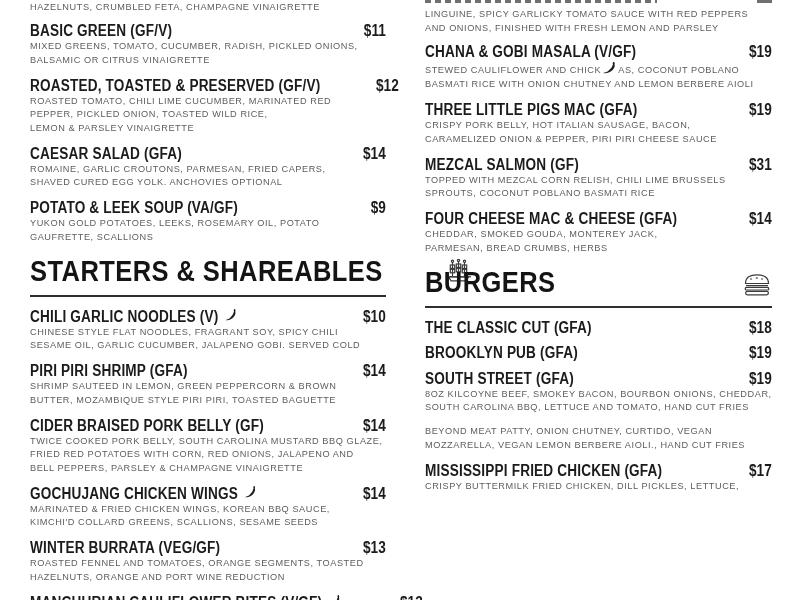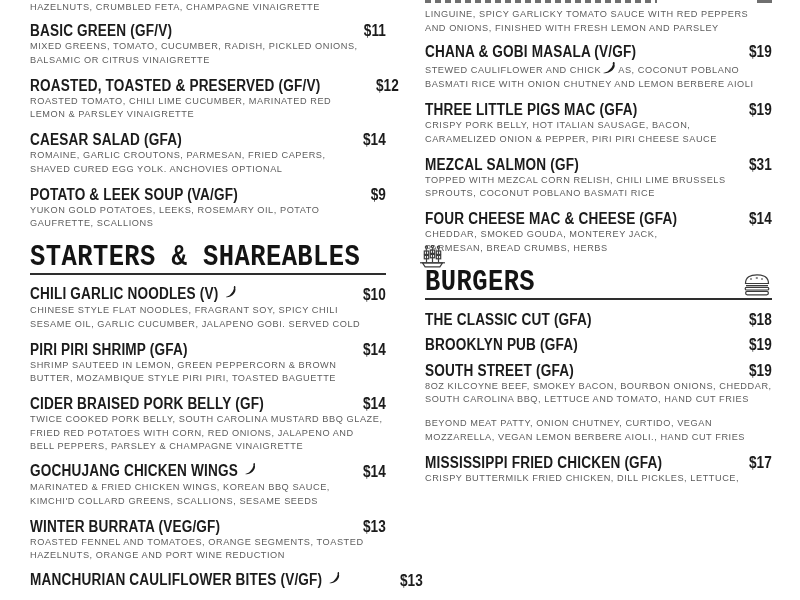--- a/index.html
+++ b/index.html
@@ -8,31 +8,31 @@
     font-family:"Liberation Sans", sans-serif;
     -webkit-font-smoothing:antialiased;
   }
   .page{display:flex;padding:0 28px 0 30px;gap:39px;box-sizing:border-box;}
   .col{box-sizing:border-box;}
   .col.left{width:356px;}
   .col.right{width:347px;}
 
   
   .item{margin-bottom:10.5px;}
-  .trow{display:flex;justify-content:space-between;align-items:flex-end;height:15px;margin-bottom:2px;}
+  .trow{display:flex;justify-content:space-between;align-items:center;height:15px;margin-bottom:2px;}
   .tleft{display:inline-flex;align-items:center;gap:7px;transform:scaleX(.85);transform-origin:0 60%;white-space:nowrap;}
   .ttext{font-weight:700;font-size:16px;letter-spacing:.2px;color:#1b1b1b;line-height:15px;}
   .tprice{font-weight:700;font-size:16px;color:#1b1b1b;transform:scaleX(.85);transform-origin:100% 60%;line-height:15px;}
   .desc{font-size:9.2px;letter-spacing:.55px;color:#5d5d5d;}
   .dline{line-height:13.5px;white-space:nowrap;}
   .chili-inline{display:inline-block;vertical-align:-1px;margin:0 1px;}
 
   
   .section{margin:4px 0 12px;}
-  .shead{display:flex;justify-content:space-between;align-items:flex-end;border-bottom:2px solid #2e2e2e;padding-bottom:2px;height:30px;font-family:Liberation Mono, monospace;}
+  .shead{display:flex;justify-content:space-between;align-items:flex-end;border-bottom:2px solid #2e2e2e;padding-bottom:10px;height:30px;}
   .stitle{font-size:30px;font-weight:700;line-height:28px;margin:0;transform:scaleX(.85);transform-origin:0 100%;color:#141414;letter-spacing:.5px;white-space:nowrap;}
   .sicon{display:inline-flex;align-items:flex-end;}
   .sicon svg{display:block;}
 
   
   .orphan{margin-bottom:8.5px;padding-top:1px;}
 
   
   .cliprow{position:relative;height:3px;margin-bottom:4px;}
   .clipbar{position:absolute;top:0;height:2.5px;background:repeating-linear-gradient(90deg,#6f6f6f 0 6px,transparent 6px 10px);}
@@ -61,20 +61,21 @@
       </div>
       <div class="item">
         <div class="trow">
           <span class="tleft">
             <span class="ttext">ROASTED, TOASTED &amp; PRESERVED (GF/V)</span>
           </span>
           <span class="tprice">$12</span>
         </div>
         <div class="desc">
           <div class="dline">ROASTED TOMATO, CHILI LIME CUCUMBER, MARINATED RED</div>
+          <div class="dline">PEPPER, PICKLED ONION, TOASTED WILD RICE,</div>
           <div class="dline">LEMON &amp; PARSLEY VINAIGRETTE</div>
         </div>
       </div>
       <div class="item">
         <div class="trow">
           <span class="tleft">
             <span class="ttext">CAESAR SALAD (GFA)</span>
           </span>
           <span class="tprice">$14</span>
         </div>

